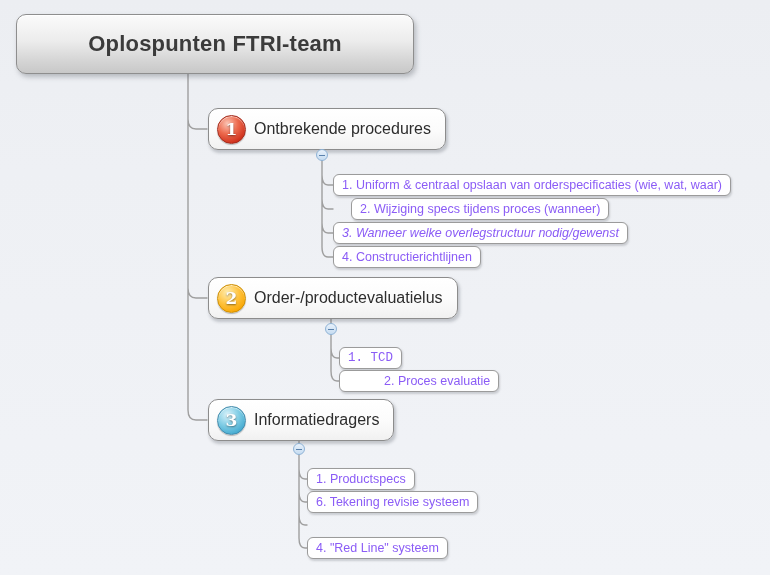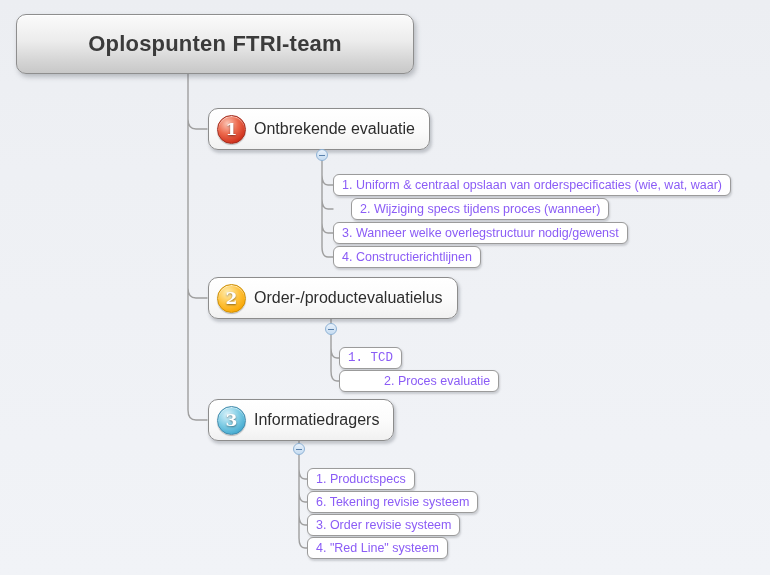--- a/index.html
+++ b/index.html
@@ -96,32 +96,32 @@
   </svg>
 
   <div class="root">
     <span>Oplospunten FTRI-team</span>
   </div>
 
   <div class="topic" style="left:208px;top:108px;">
     <span class="badge badge-red">
       <span class="num">1</span>
     </span>
-    <span class="label">Ontbrekende evaluatie</span>
+    <span class="label">Ontbrekende procedures</span>
   </div>
   <div class="collapse-btn" style="left:316px;top:149px;">
     <span class="minus"></span>
   </div>
   <div class="sub" style="left:333px;top:174px;">
     <span>1. Uniform &amp; centraal opslaan van orderspecificaties (wie, wat, waar)</span>
   </div>
   <div class="sub" style="left:351px;top:198px;text-align:center;">
     <span>2. Wijziging specs tijdens proces (wanneer)</span>
   </div>
-  <div class="sub" style="left:333px;top:222px;">
+  <div class="sub" style="left:333px;top:222px;font-style:italic;">
     <span>3. Wanneer welke overlegstructuur nodig/gewenst</span>
   </div>
   <div class="sub" style="left:333px;top:246px;">
     <span>4. Constructierichtlijnen</span>
   </div>
 
   <div class="topic" style="left:208px;top:277px;">
     <span class="badge badge-orange">
       <span class="num">2</span>
     </span>
@@ -145,20 +145,17 @@
   </div>
   <div class="collapse-btn" style="left:293px;top:443px;">
     <span class="minus"></span>
   </div>
   <div class="sub" style="left:307px;top:468px;">
     <span>1. Productspecs</span>
   </div>
   <div class="sub" style="left:307px;top:491px;">
     <span>6. Tekening revisie systeem</span>
   </div>
-  <div class="sub" style="left:307px;top:514px;">
-    <span>3. Order revisie systeem</span>
-  </div>
   <div class="sub" style="left:307px;top:537px;">
     <span>4. "Red Line" systeem</span>
   </div>
 
 </div>
 
 </body></html>

